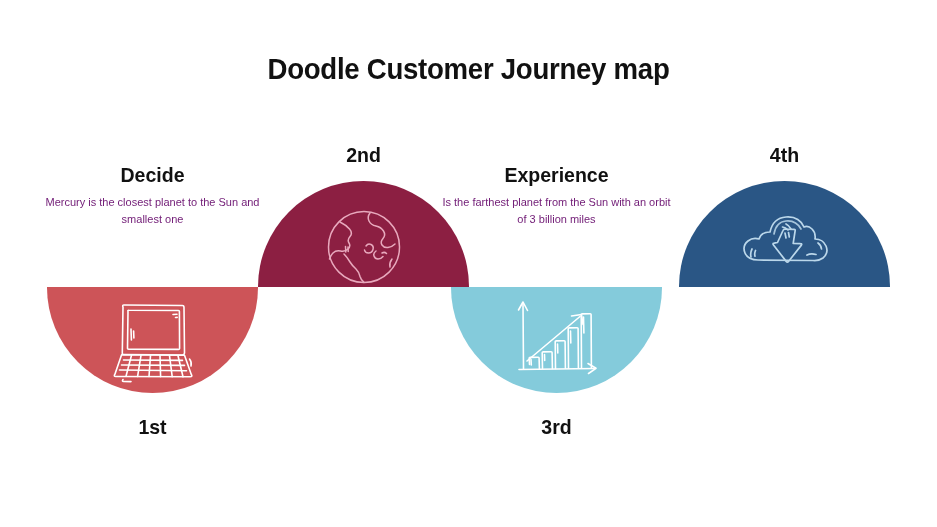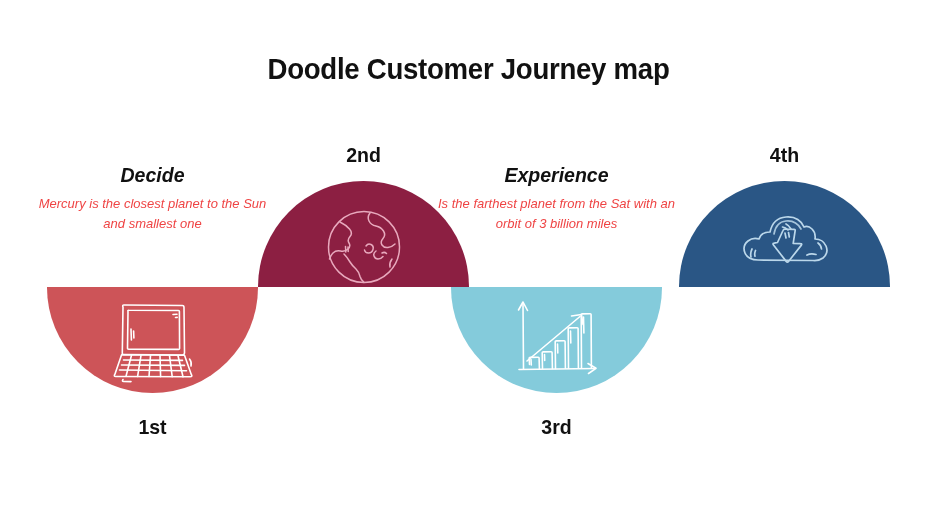--- a/index.html
+++ b/index.html
@@ -76,35 +76,34 @@
     width: 120px;
     height: 90px;
   }
   .doodle svg { display: block; width: 100%; height: 100%; }
 
   .txt-block {
     position: absolute;
     left: -14px;
     width: 239px;
     text-align: center;
-    font-style: italic;
   }
   .stage-heading {
     font-size: 21px;
     font-weight: bold;
     color: #111111;
     font-family: "Liberation Sans Narrow", "Liberation Sans", sans-serif;
     transform: scaleX(0.93);
     margin: 0 0 8px 0;
     line-height: 1.1;
   }
   .stage-desc {
-    font-size: 13px;
+    font-size: 11px;
     line-height: 1.55;
-    color: #ef4444;
+    color: #701a75;
     margin: 0;
   }
   .txt-block.pos-above { top: 163px; }
   
   .txt-block.pos-below { top: 300px; }
 
   .ordinal {
     position: absolute;
     left: -14px;
     width: 239px;
@@ -186,21 +185,21 @@
           <path d="M73.5 40 L73.8 52"></path>
           <path d="M84.5 77 L84.2 24 Q84.2 22.8 85.4 22.9 L93 22.7 Q94.2 22.6 94.1 23.9 L94.4 76.9"></path>
           <path d="M86.5 26 L86.9 42"></path>
           <path d="M30 70 L83 25.5"></path>
           <path d="M74.5 25 L84.5 23.5 L86 33.5"></path>
         </svg>
       </div>
     </div>
     <div class="txt-block pos-above">
       <div class="stage-heading">Experience</div>
-      <div class="stage-desc">Is the farthest planet from the Sat with an orbit of 3 billion miles</div>
+      <div class="stage-desc">Is the farthest planet from the Sun with an orbit of 3 billion miles</div>
     </div>
     <div class="ordinal pos-bottom">3rd</div>
   </div>
 
   <div class="stage stage-4">
     <div class="half half-top" id="half-4" style="background: rgb(42, 86, 133);">
       <div class="doodle" style="top:60%;">
         <svg viewBox="0 0 120 90" fill="none" stroke="#BBD7EA" stroke-width="1.7" stroke-linecap="round" stroke-linejoin="round">
           <path d="M45 32 Q48 18 61 17 Q74 16 79 27 Q83 25 87 29 Q91 33 90 39
                    Q98 39 101 46 Q104 53 98 58 Q94 61 88 60.5 L33 60 Q23 60 20 53

